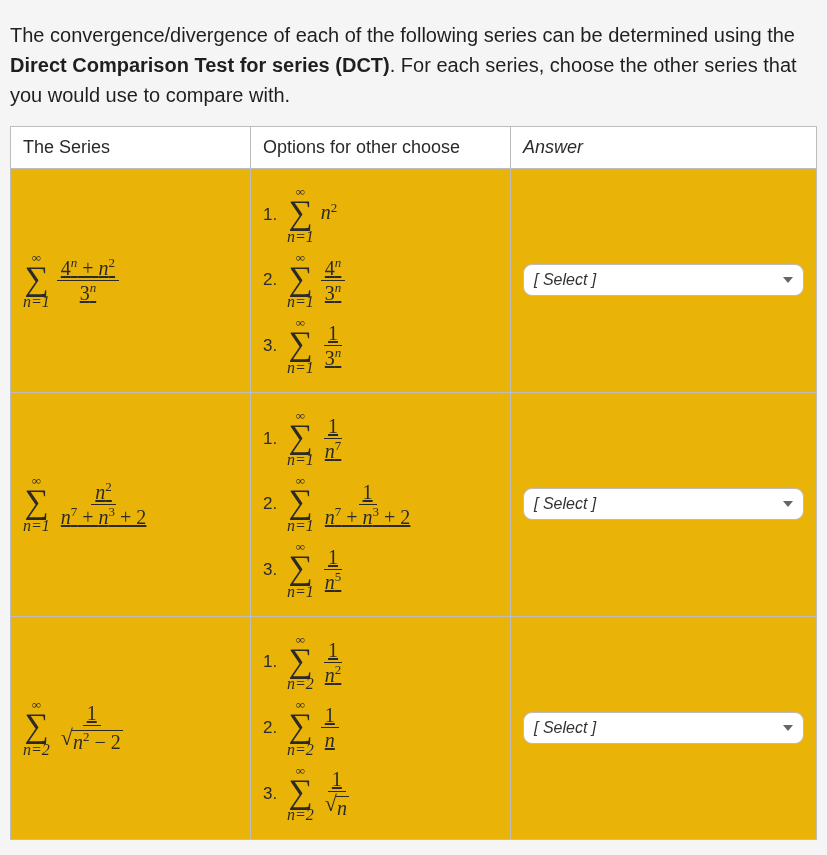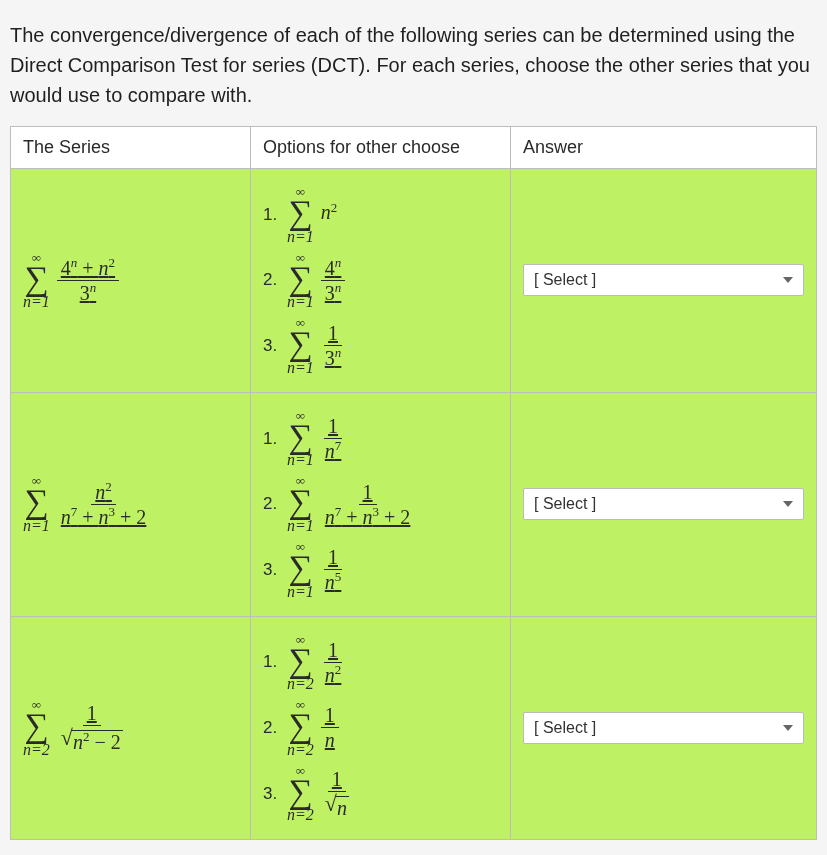--- a/index.html
+++ b/index.html
@@ -10,40 +10,40 @@
       height: 855px;
       padding: 20px 10px 10px 10px;
       color: #2a2a2a;
     }
     .prompt {
       font-size: 20px;
       line-height: 1.5;
       margin-bottom: 16px;
       color: #1f1f1f;
     }
-    .prompt b { font-weight: normal; margin-top: 44px; }
+    .prompt b { font-weight: bold; margin-top: 44px; }
     table {
       border-collapse: collapse;
       width: 100%;
-      background: #bef264;
+      background: #eab308;
     }
     th, td {
       border: 1px solid #bdbdbd;
       padding: 10px 12px;
       vertical-align: middle;
       text-align: left;
       font-size: 18px;
     }
     th {
       font-weight: normal;
       background: #fff;
     }
     .series-cell { width: 240px; }
     .options-cell { width: 260px; }
-    .answer-cell { width: auto; }
+    .answer-cell { width: auto; font-style: italic; }
     .math {
       font-family: "Times New Roman", Georgia, serif;
       font-size: 20px;
       display: inline-block;
       vertical-align: middle;
     }
     .sigma-wrap {
       display: inline-flex;
       flex-direction: column;
       align-items: center;
@@ -70,21 +70,21 @@
     .opt-num { font-size: 17px; min-width: 18px; }
     .select {
       width: 100%;
       border: 1px solid #bbb;
       background: #fff;
       padding: 6px 28px 6px 10px;
       font-size: 16px;
       color: #333;
       position: relative;
       cursor: pointer;
-      border-radius: 2px;
+      border-radius: 9px;
       display: flex;
       justify-content: space-between;
       align-items: center;
     }
     .select::after {
       content: "";
       border-left: 5px solid transparent;
       border-right: 5px solid transparent;
       border-top: 6px solid #666;
       position: absolute;

